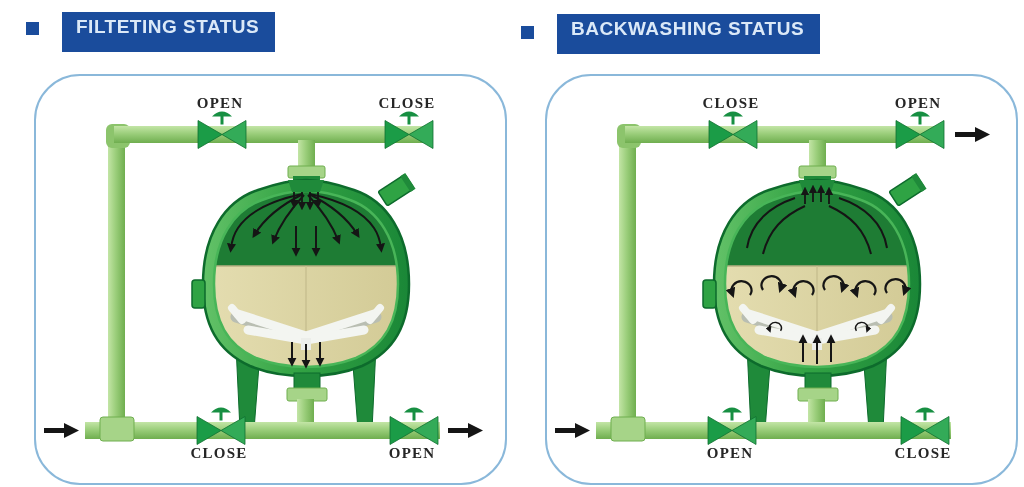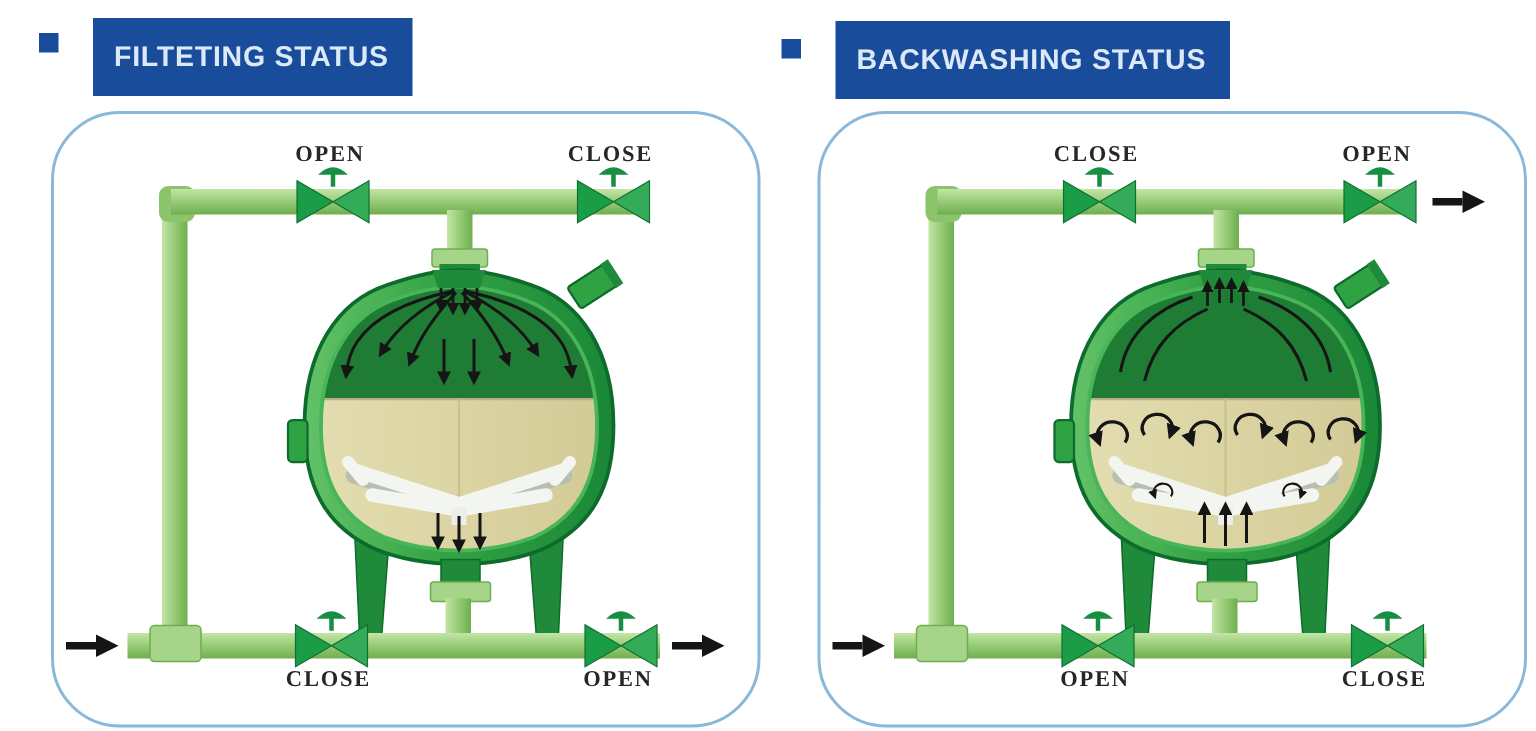--- a/index.html
+++ b/index.html
@@ -1,21 +1,21 @@
 <!DOCTYPE html>
 <html><head>
 <meta charset="utf-8">
 <style>
   html,body{margin:0;padding:0;background:#ffffff;}
   #canvas{position:relative;width:1024px;height:487px;background:#ffffff;overflow:hidden;
           font-family:"Liberation Sans",sans-serif;}
   .hdr-bullet{position:absolute;width:13px;height:13px;background:#1a4c9c;}
   .hdr-box{position:absolute;height:40px;background:#1a4c9c;color:#dbe9f8;
            font-weight:700;font-size:19px;letter-spacing:.5px;line-height:30px;
-           padding:12px 16px 0 14px;white-space:nowrap;}
+           padding:0 16px 0 14px;white-space:nowrap;}
   .panel{position:absolute;width:469px;height:407px;border:2px solid #8ab8da;
          border-radius:46px;background:#ffffff;}
   .panel svg{position:absolute;left:0;top:0;}
   .vlabel{position:absolute;transform:translateX(-50%);font-family:"Liberation Serif",serif;
           font-weight:700;font-size:15px;letter-spacing:1.2px;color:#262626;white-space:nowrap;}
 </style>
 </head>
 <body>
 
 <div id="canvas">

